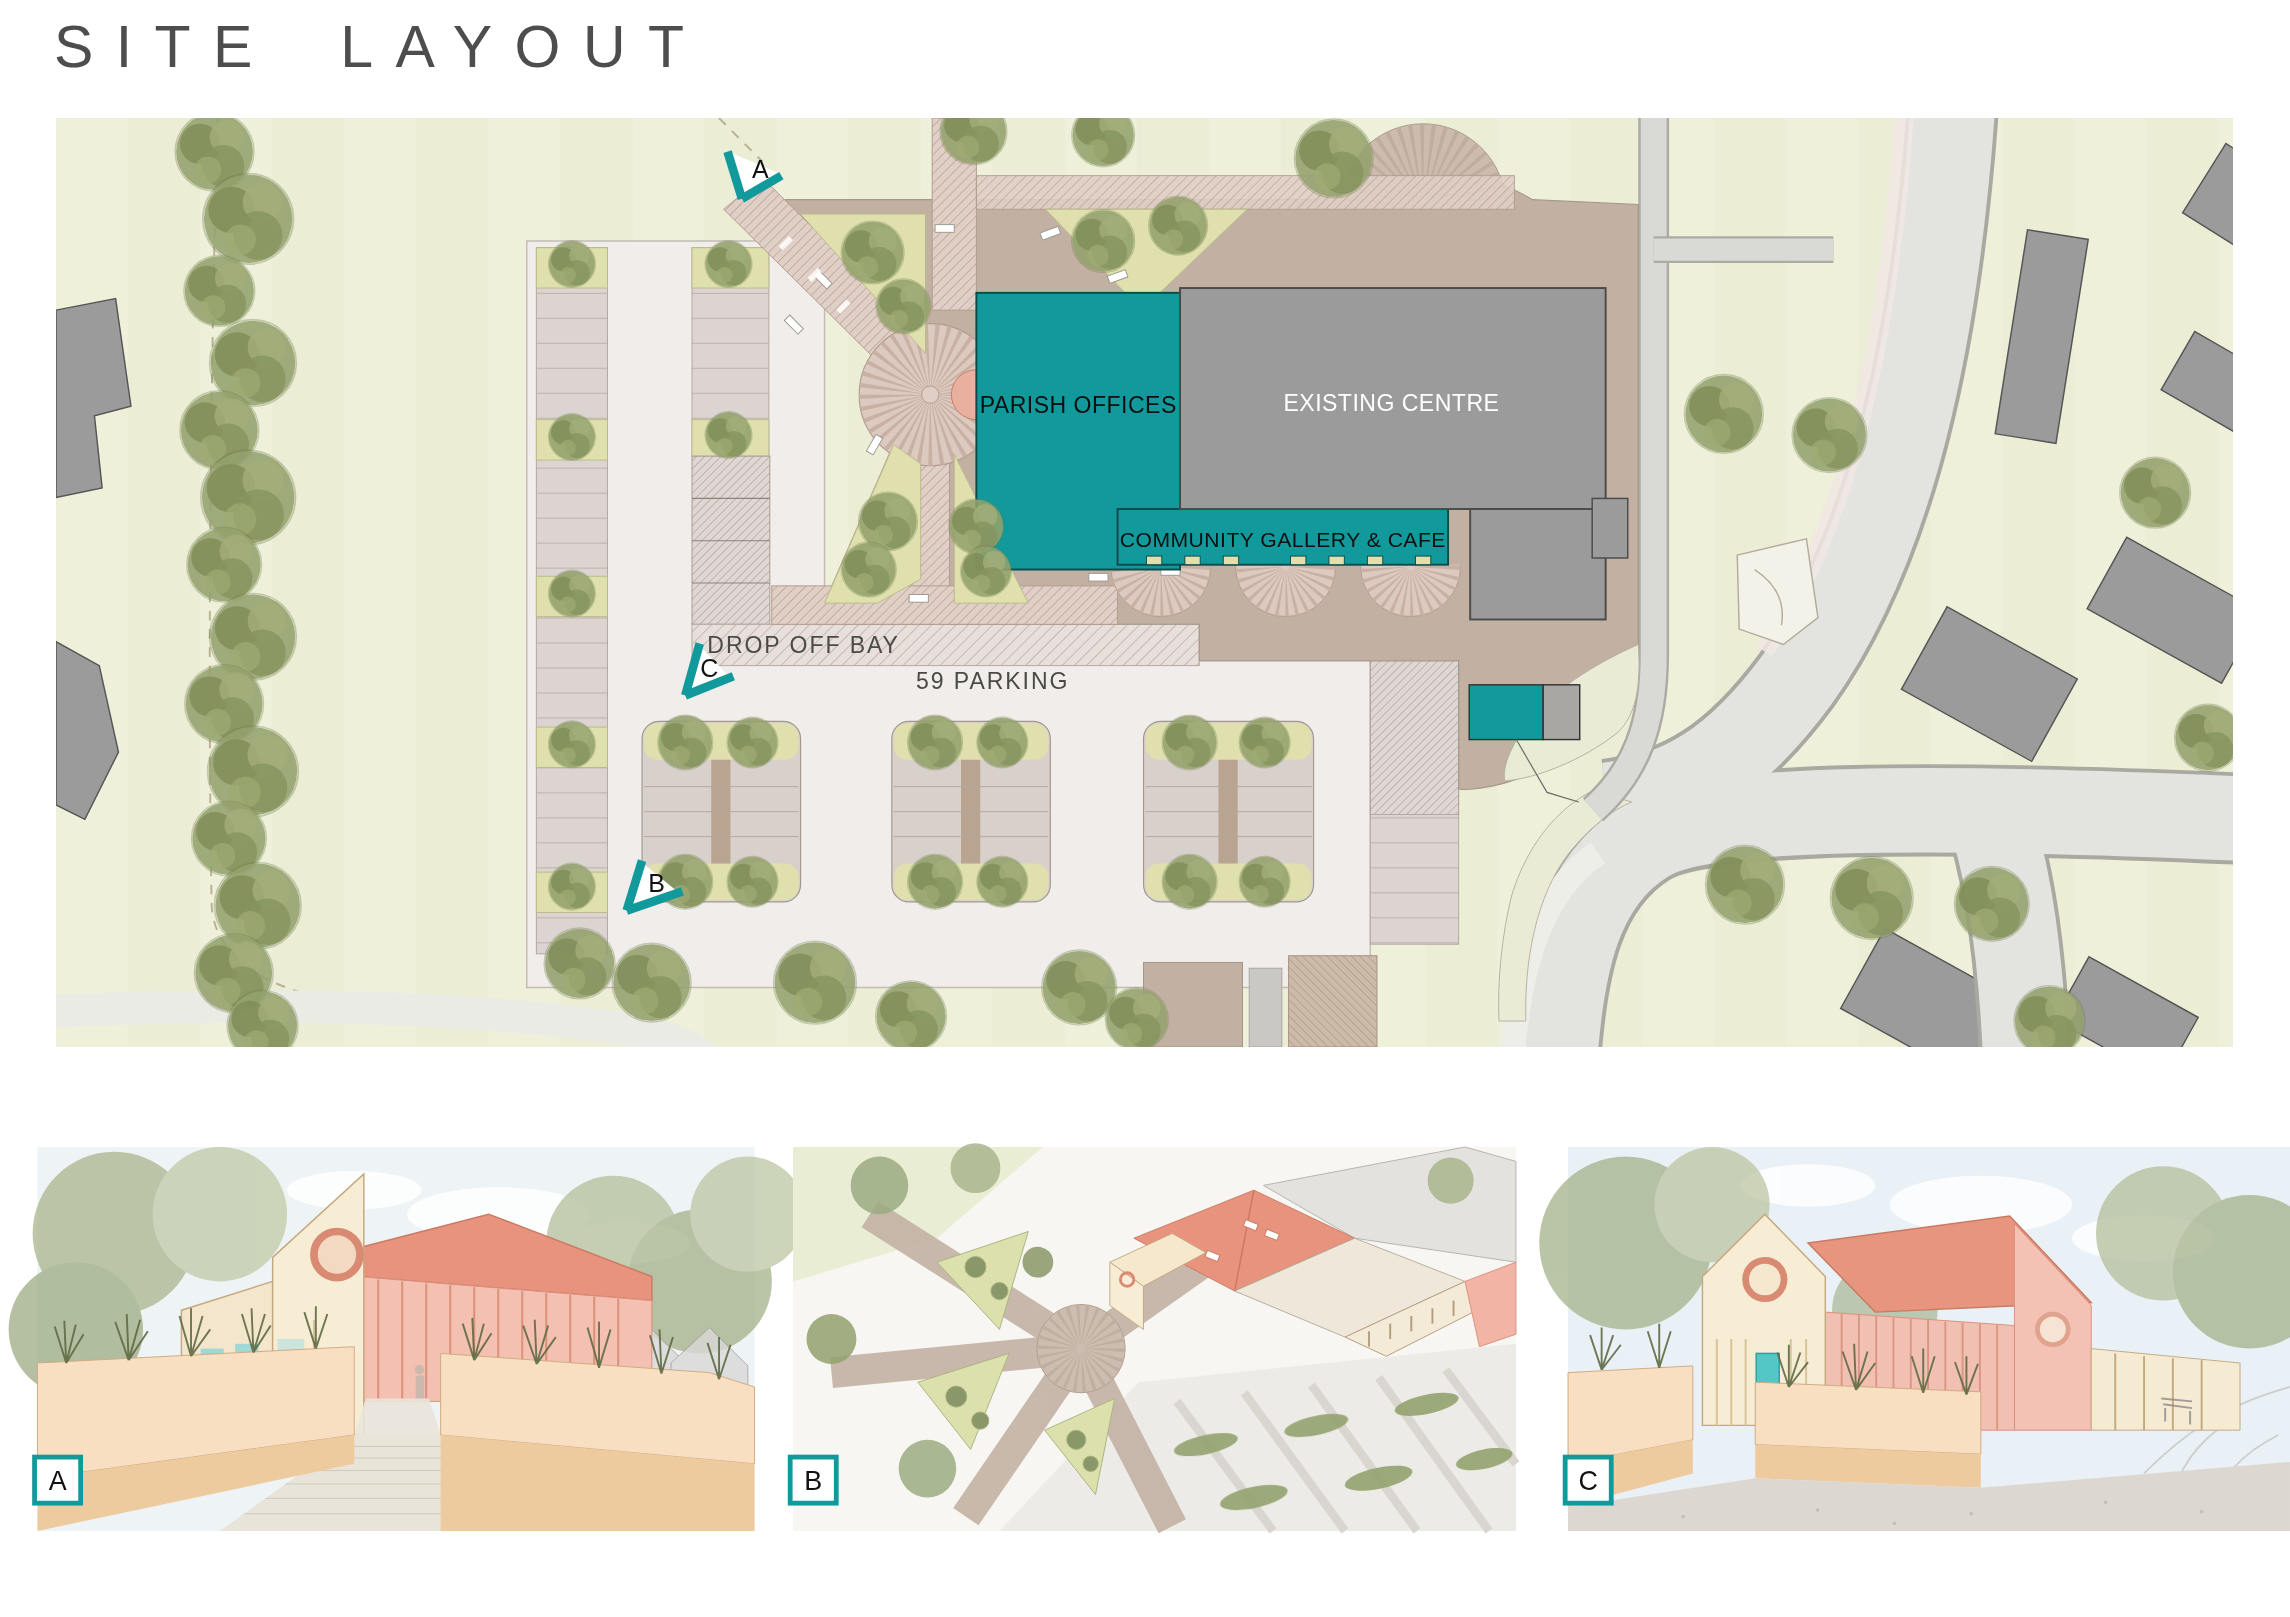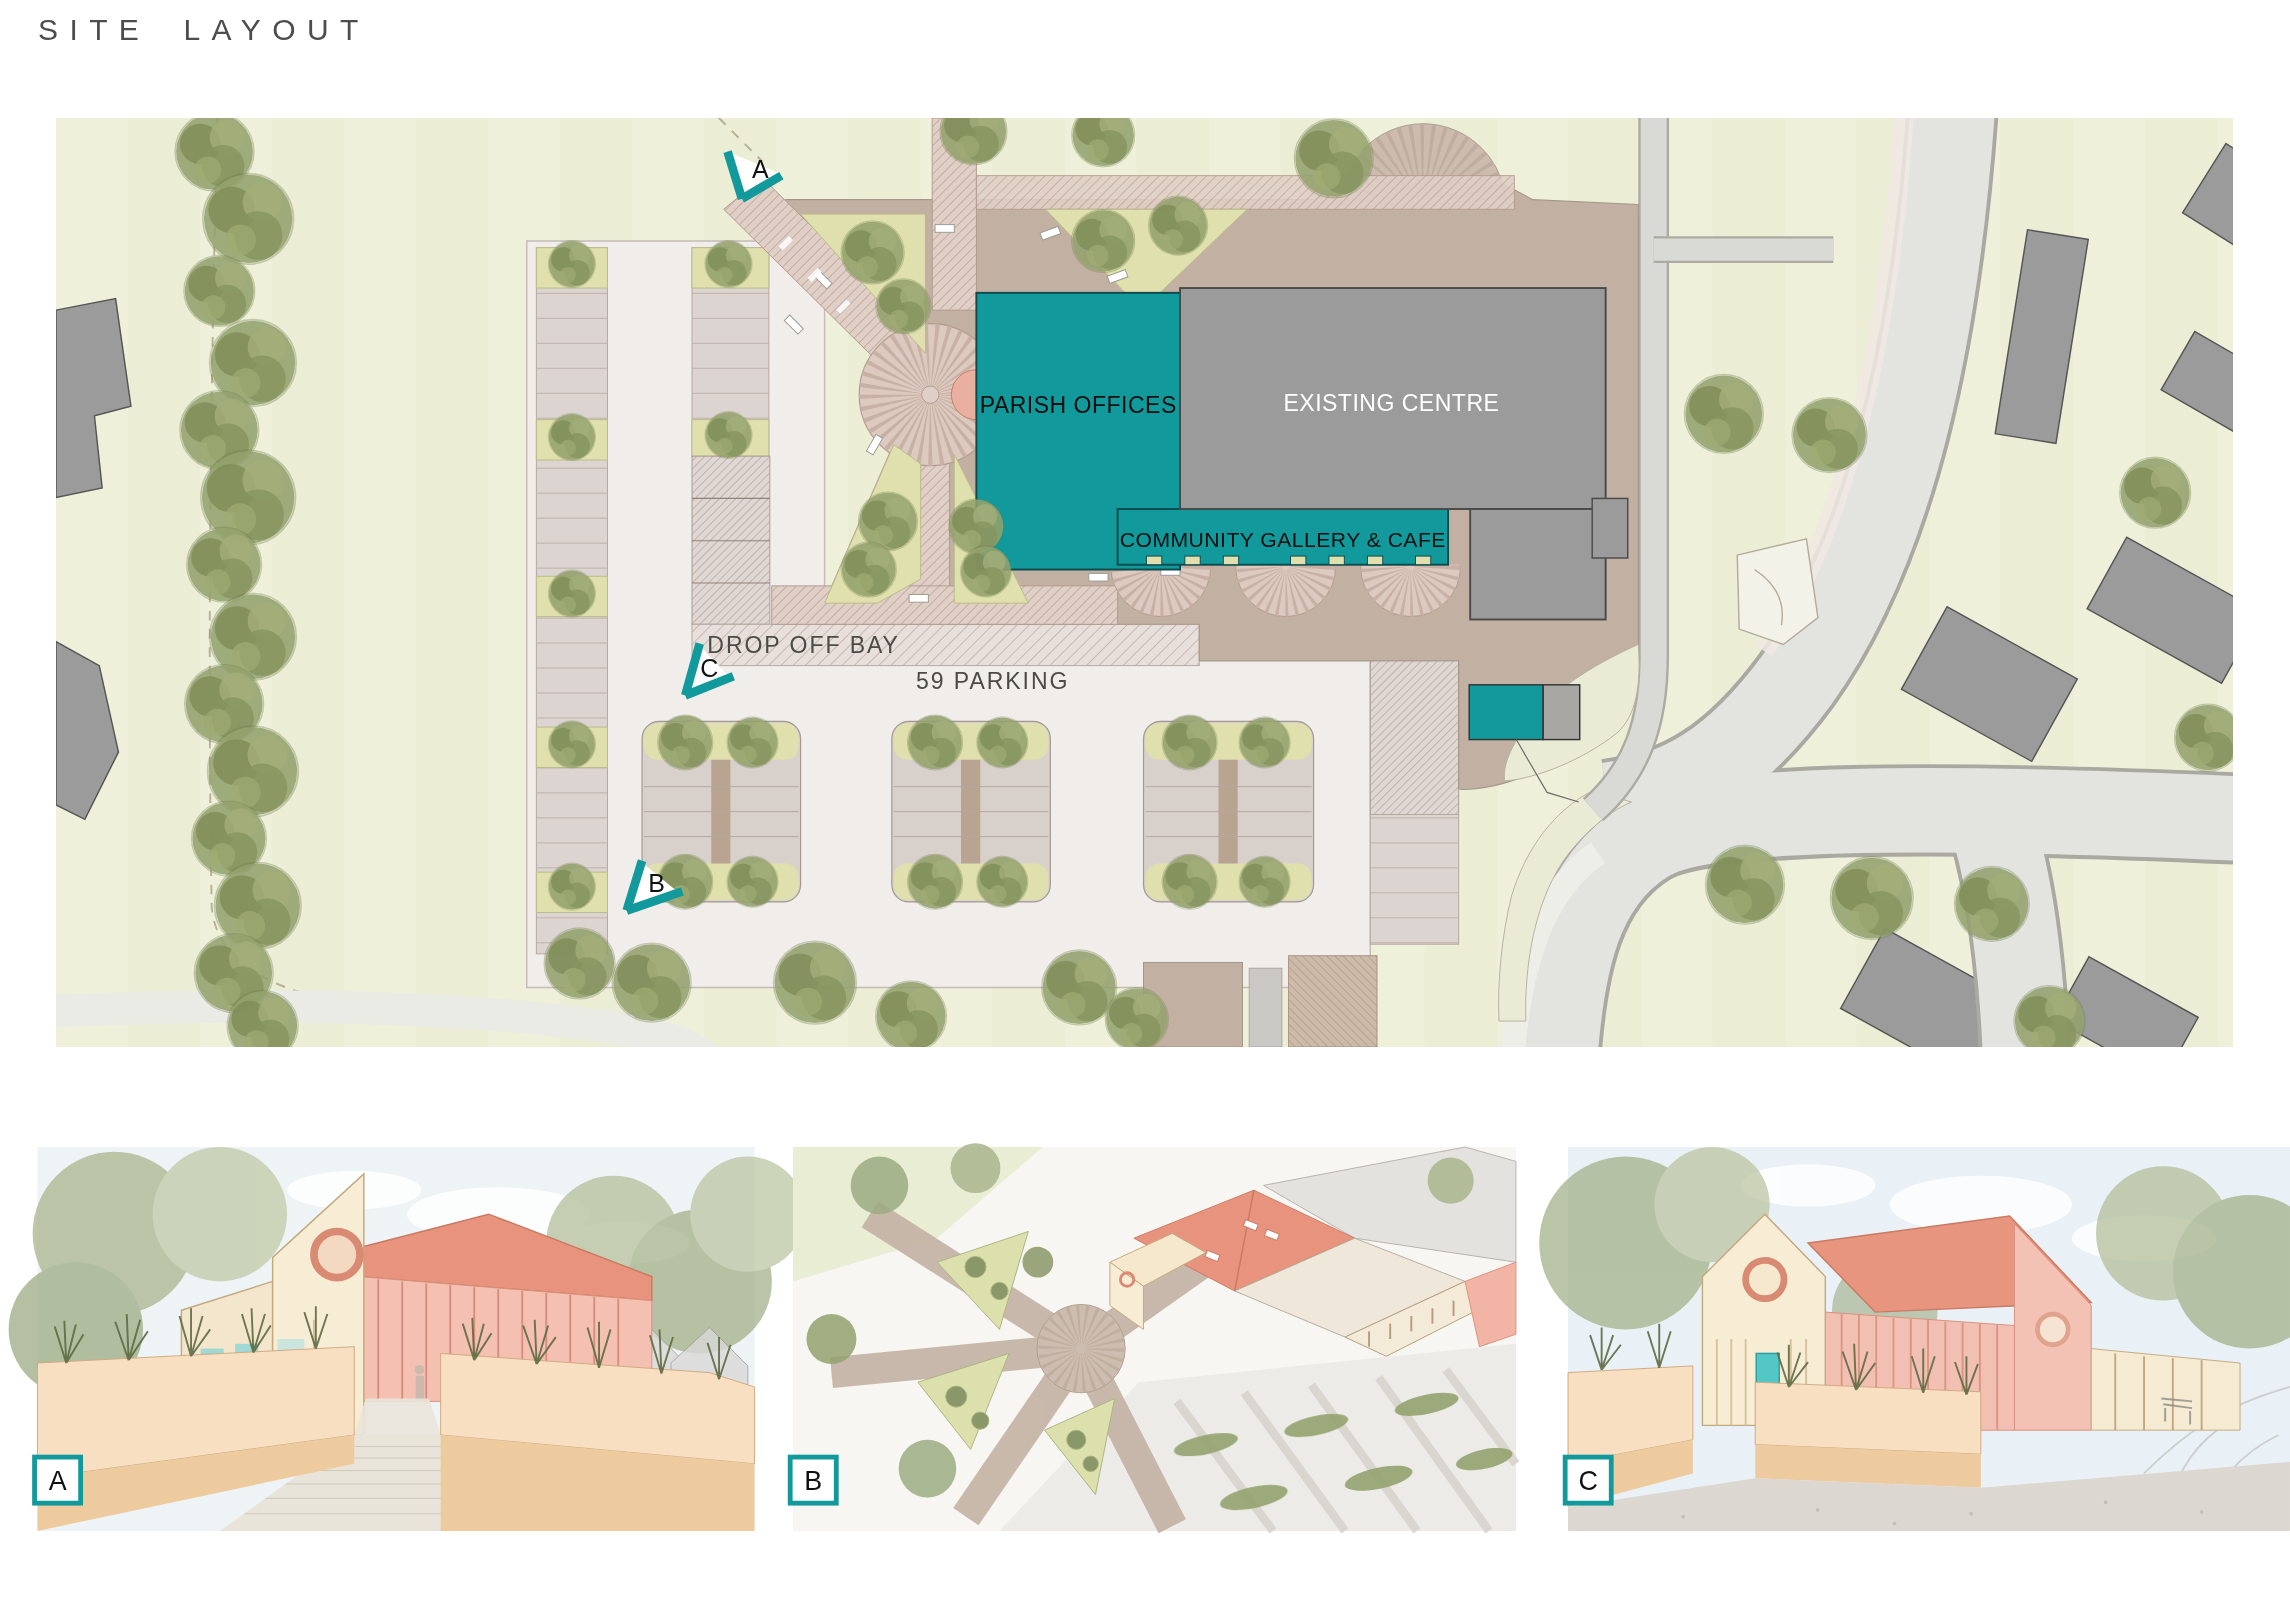--- a/index.html
+++ b/index.html
@@ -1,17 +1,17 @@
 <!DOCTYPE html>
 <html><head>
 <meta charset="utf-8">
 <style>
   html,body{margin:0;padding:0;background:#fff;}
   body{width:2290px;height:1618px;position:relative;font-family:"Liberation Sans",sans-serif;}
-  .page-title{position:absolute;left:38px;top:13.4px;font-size:30px;color:#4d4d4d;
+  .page-title{position:absolute;left:54px;top:13.4px;font-size:59px;color:#4d4d4d;
     letter-spacing:.38em;word-spacing:.45em;font-weight:400;}
   .plan-wrap{position:absolute;left:56px;top:118px;width:2177px;height:929px;}
   .render{position:absolute;top:1147px;height:384px;}
   .render svg{overflow:visible;}
   #render-a{left:37px;width:718px;}
   #render-b{left:793px;width:723px;}
   #render-c{left:1568px;width:722px;}
   svg text{font-family:"Liberation Sans",sans-serif;}
   .plan-label{fill:#4b4b45;letter-spacing:2px;}
 </style>

